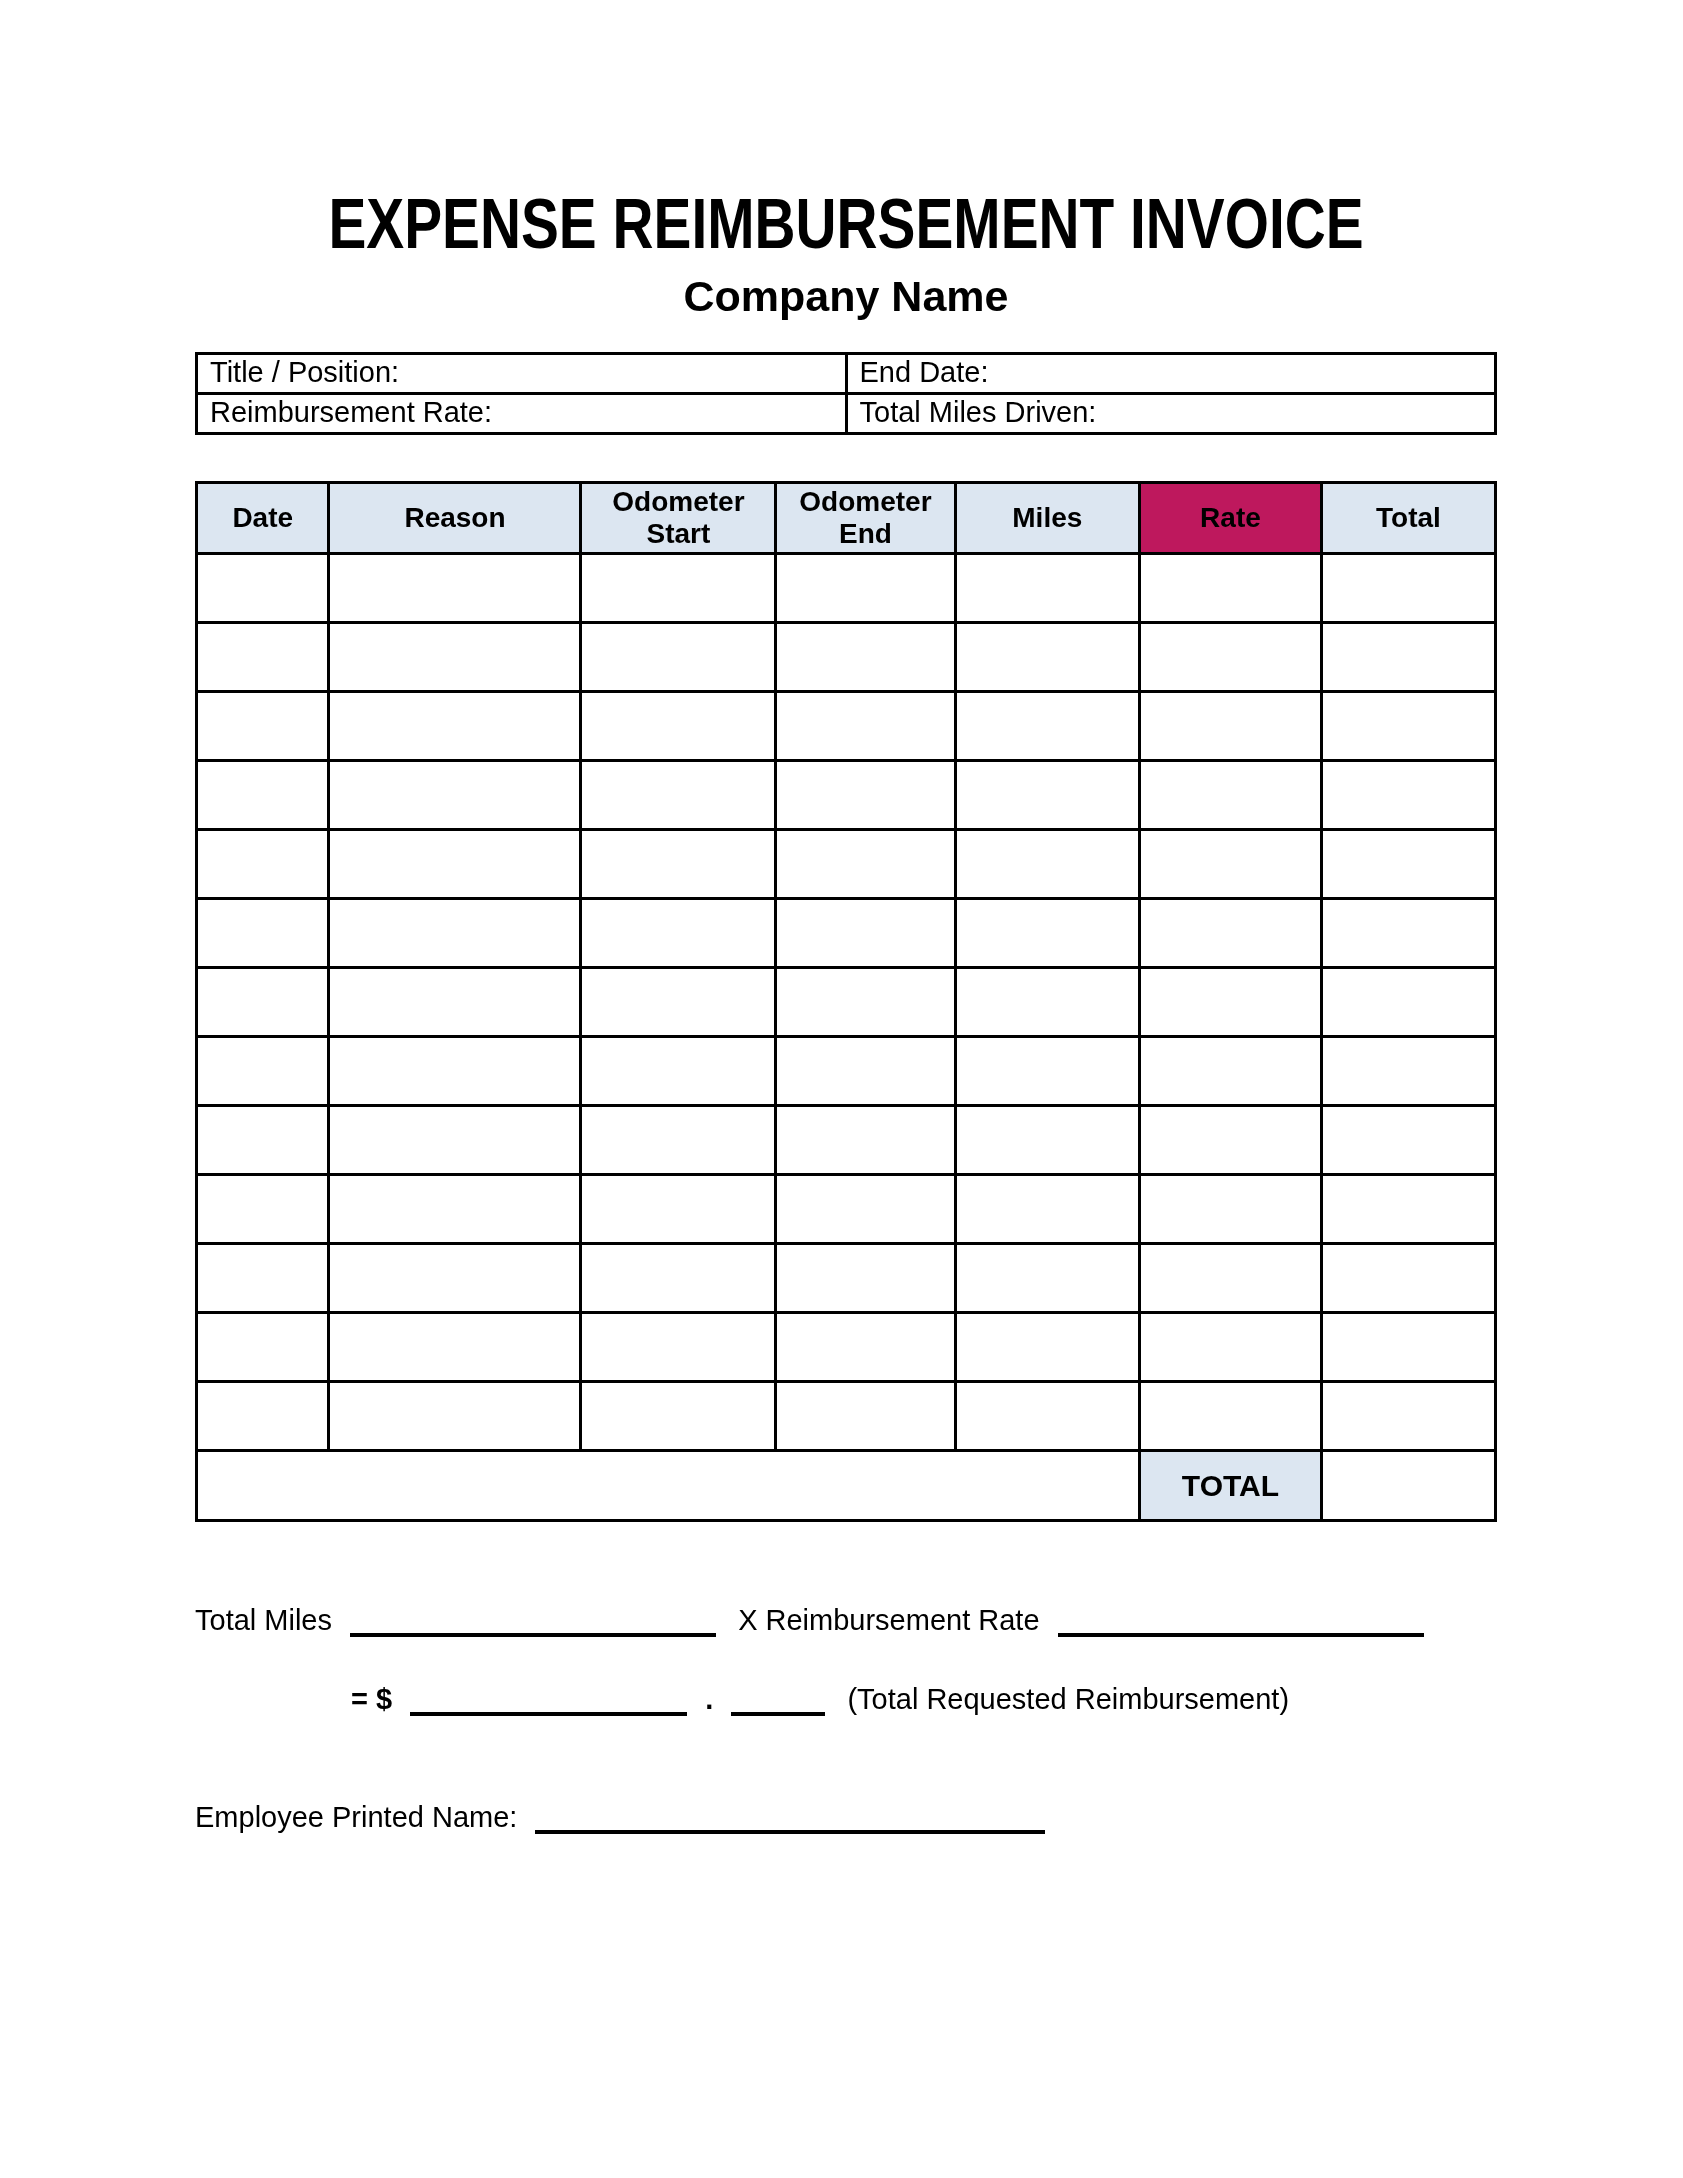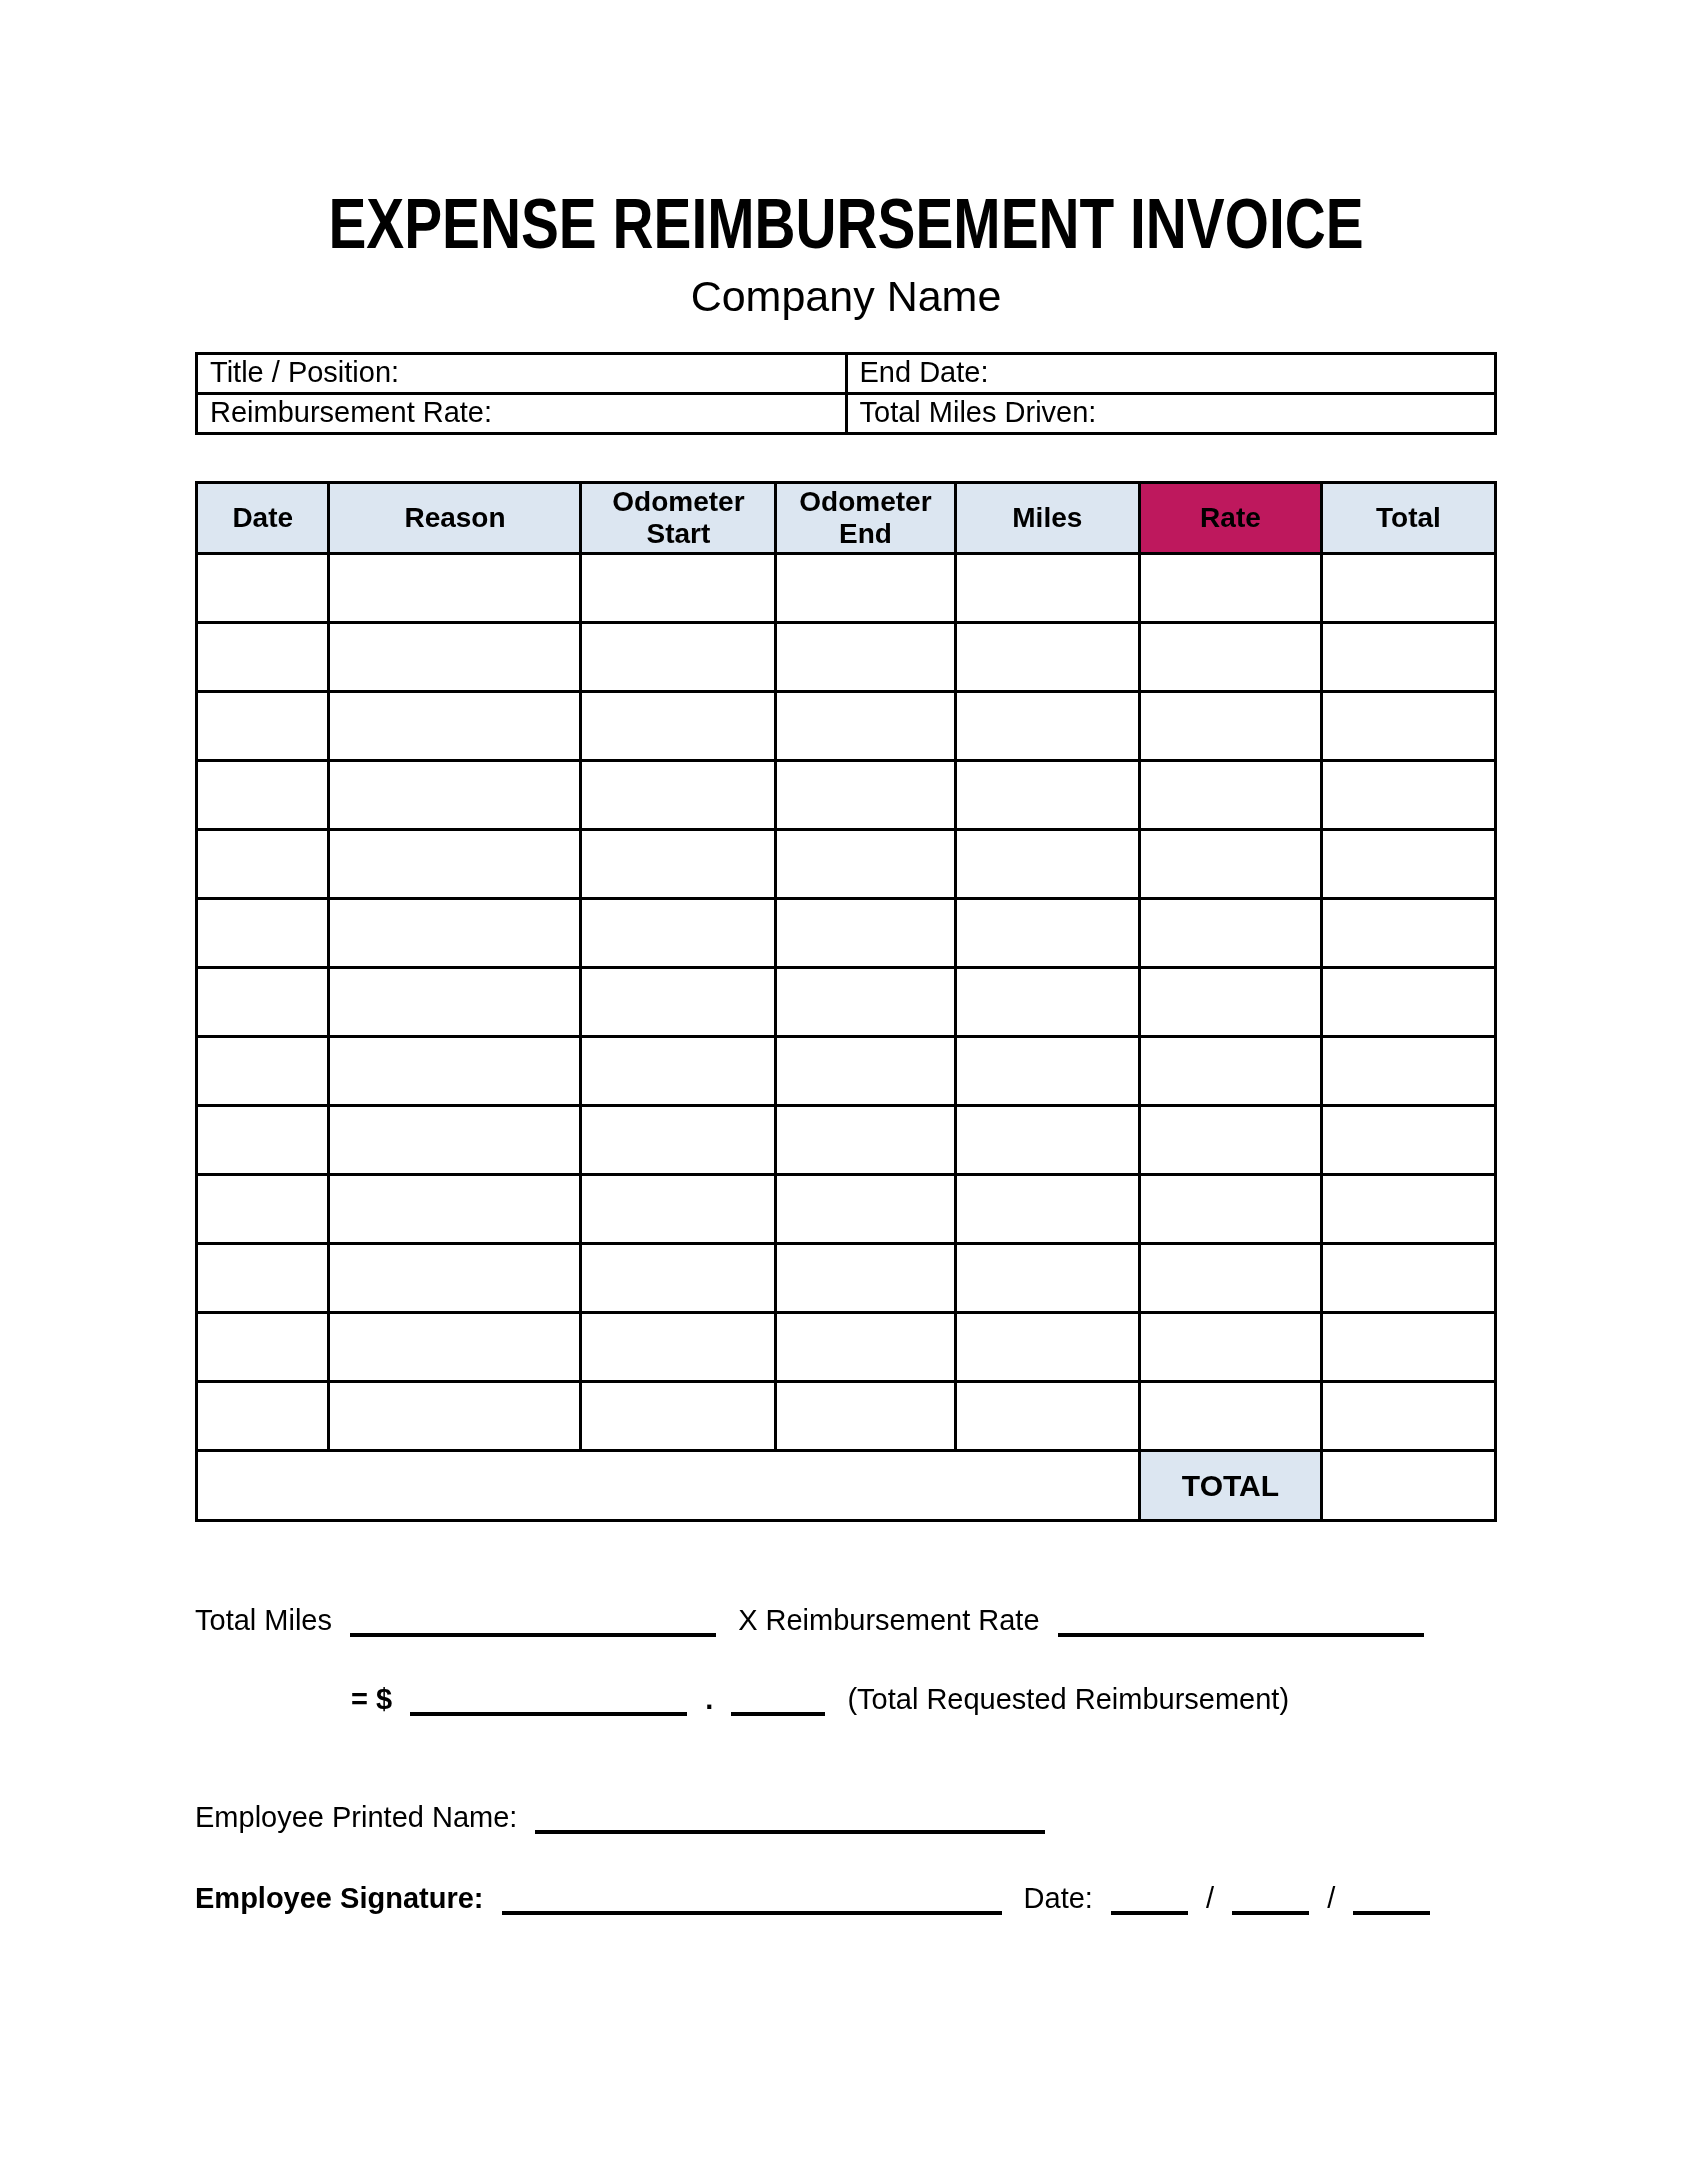--- a/index.html
+++ b/index.html
@@ -23,21 +23,21 @@
     font-weight: bold;
     line-height: 1.0;
     letter-spacing: 0px;
     transform: scaleX(0.80);
     transform-origin: center center;
     white-space: nowrap;
   }
   .doc-subtitle {
     text-align: center;
     font-size: 43px;
-    font-weight: normal;
+    font-weight: bold;
     line-height: 1.0;
     margin-top: 16px;
   }
 
   
   table.info {
     width: 100%;
     border-collapse: collapse;
     margin-top: 34px;
     table-layout: fixed;
@@ -301,26 +301,16 @@
       <span class="bold gap-s">.</span>
       <span class="uline w-95 gap-s"></span>
       <span class="gap-m">(Total Requested Reimbursement)</span>
     </div>
 
     <div class="text-line printed-name-line">
       <span>Employee Printed Name:</span>
       <span class="uline w-515 gap-s"></span>
     </div>
 
-    <div class="text-line signature-line">
-      <span class="bold">Employee Signature:</span>
-      <span class="uline w-505 gap-s"></span>
-      <span class="gap-m">Date:</span>
-      <span class="uline w-78 gap-s"></span>
-      <span class="gap-s">/</span>
-      <span class="uline w-78 gap-s"></span>
-      <span class="gap-s">/</span>
-      <span class="uline w-78 gap-s"></span>
-    </div>
 
   </div>
 </div>
 
 
 </body></html>

